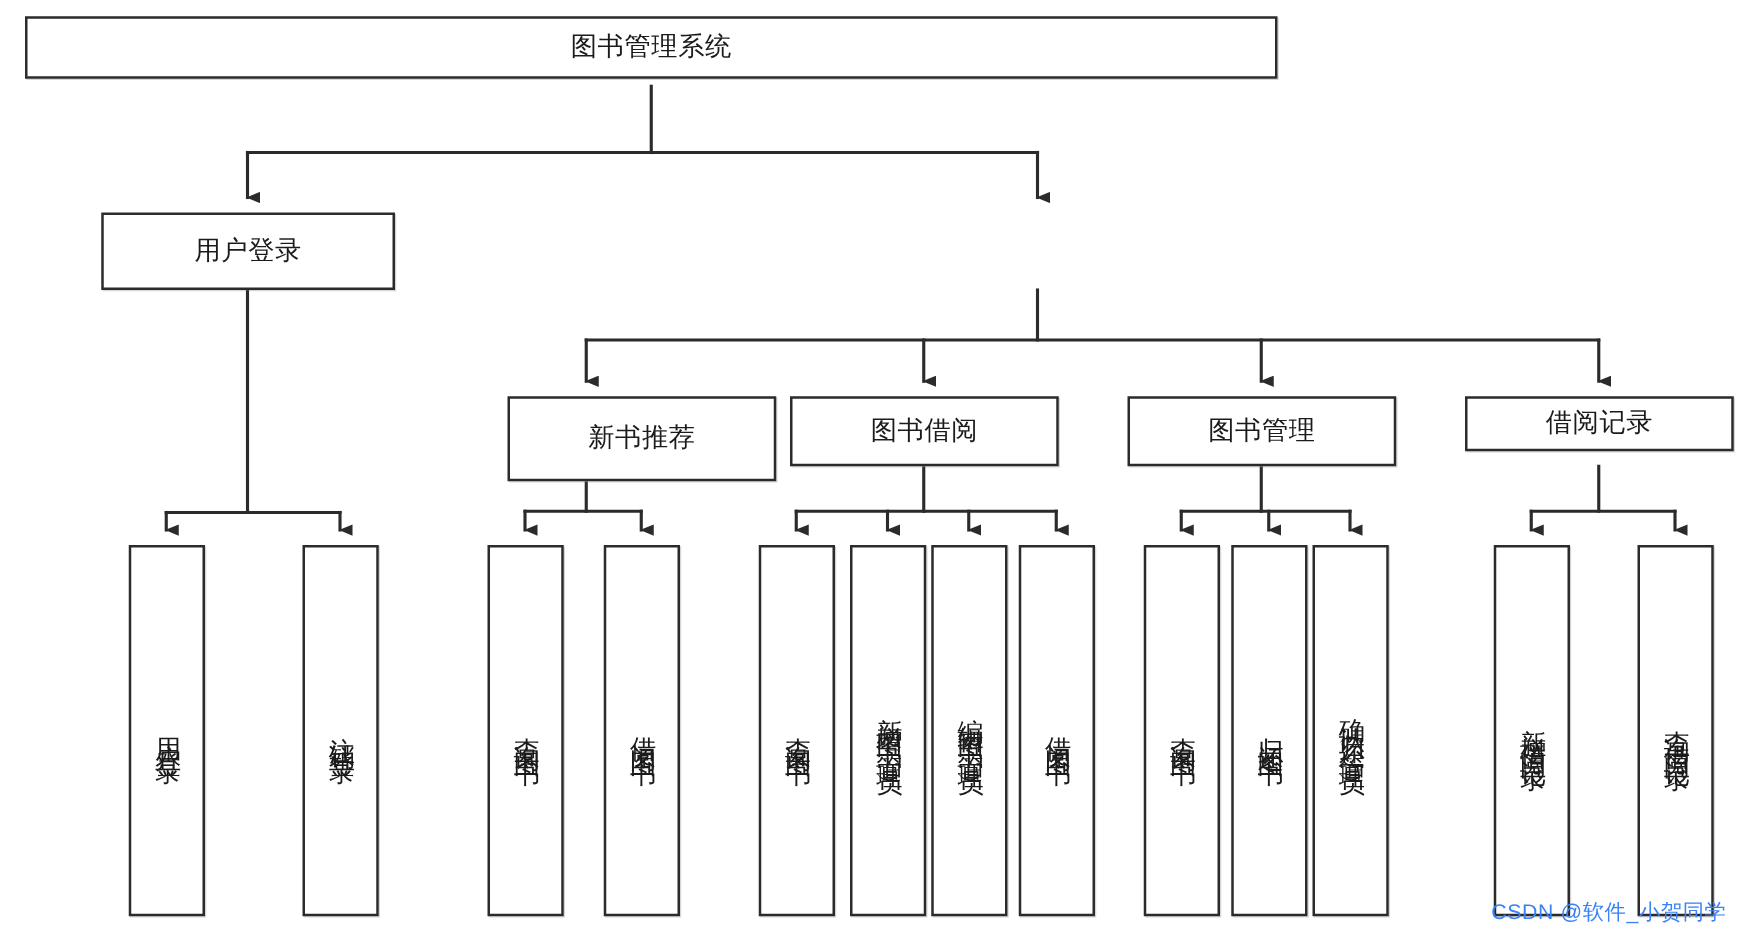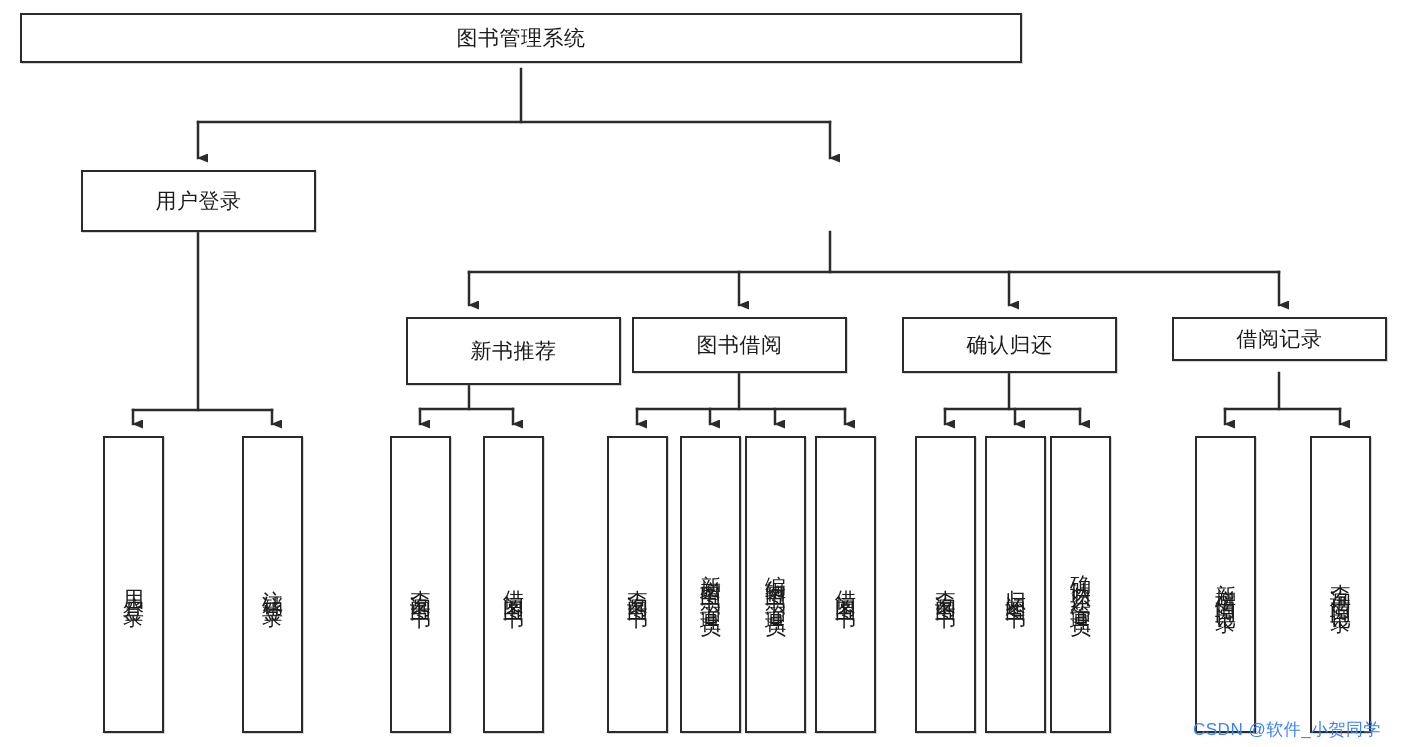--- a/index.html
+++ b/index.html
@@ -143,21 +143,21 @@
 
   <div class="node-box" style="left:362px; top:317px; width:215px; height:68px;margin-left:44px;">
     <span class="node-label">新书推荐</span>
   </div>
 
   <div class="node-box" style="left:632px; top:317px; width:215px; height:56px;">
     <span class="node-label">图书借阅</span>
   </div>
 
   <div class="node-box" style="left:902px; top:317px; width:215px; height:56px;">
-    <span class="node-label">确认归还</span>
+    <span class="node-label">图书管理</span>
   </div>
 
   <div class="node-box" style="left:1172px; top:317px; width:215px; height:44px;">
     <span class="node-label">借阅记录</span>
   </div>
 
   <div class="leaf-box" style="left:103px; top:436px; width:61px; height:297px;">
     <span class="leaf-label">用户登录</span>
   </div>
 

